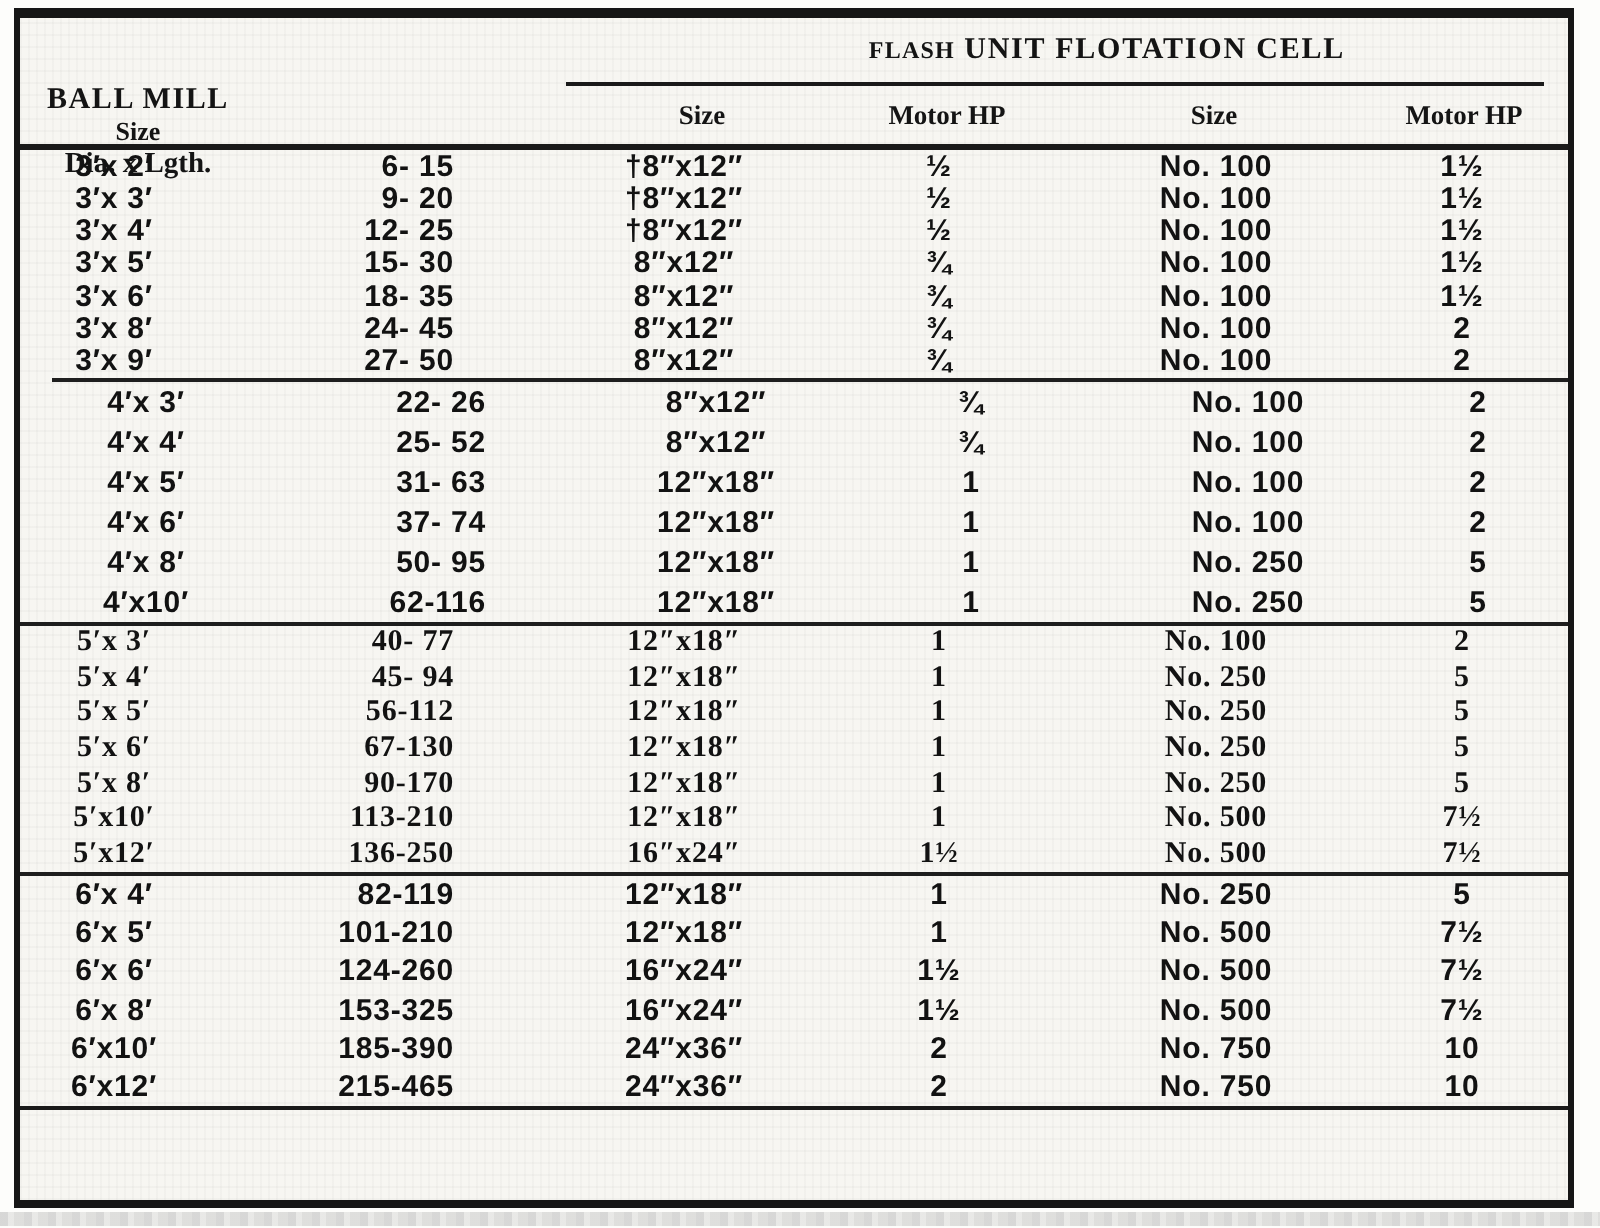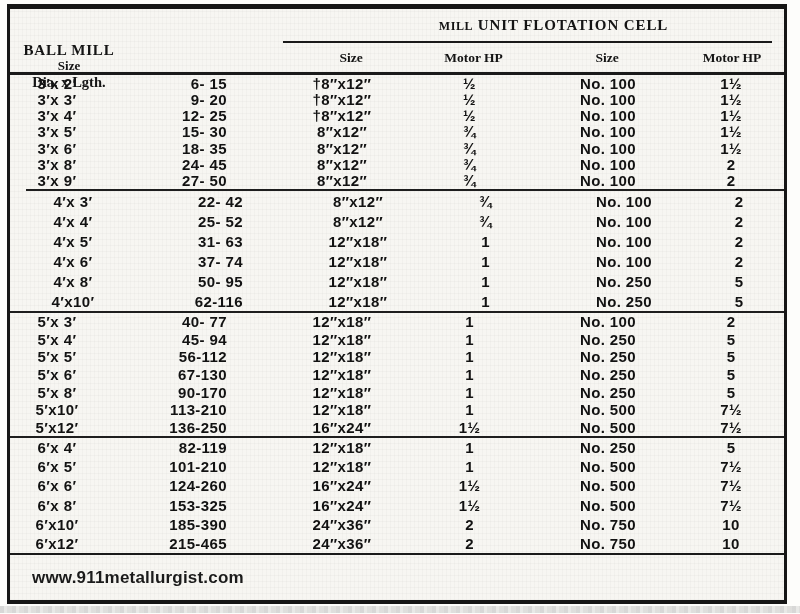--- a/index.html
+++ b/index.html
@@ -63,21 +63,21 @@
   .s-fl-hp{grid-column:6;transform:translateX(-4px);}
   
   .group{
     display:grid;box-sizing:border-box;
     grid-template-columns:118px 155px 130px 113px 162px 1fr;
     grid-auto-rows:1fr;align-items:center;
     font-weight:700;font-size:15px;color:#121212;
   }
   .g0{height:114px;}
   .g1{height:122px;border-top:2px solid #1e1e1e;margin-left:16px;}
-  .g2{height:125px;border-top:2px solid #1e1e1e;}
+  .g2{height:125px;border-top:2px solid #1e1e1e;font-family:Liberation Serif, serif;}
   .g3{height:117px;border-top:2px solid #1e1e1e;}
   .row{display:contents;}
   .cell{white-space:pre;letter-spacing:0.4px;line-height:1;}
   .c0{text-align:center;padding-right:24px;}
   .c1{text-align:right;padding-right:56px;}
   .c2{text-align:center;padding-right:12px;}
   .c3{text-align:center;}
   .c4{text-align:center;padding-left:2px;}
   .c5{text-align:center;padding-right:10px;}
   
@@ -102,39 +102,39 @@
 <div class="page">
   <div class="frame">
 
     <div class="header">
       <div class="hc hc1">
         <div class="hl1">BALL MILL</div>
         <div class="hl2">Size</div>
         <div class="hl3">Dia. x Lgth.</div>
       </div>
       <div class="groupbar">
-        <div class="gtitle gt-flash"><span class="flash-small">MILL</span> <span>UNIT FLOTATION CELL</span></div>
+        <div class="gtitle gt-flash"><span class="flash-small">FLASH</span> <span>UNIT FLOTATION CELL</span></div>
       </div>
       <div class="subh s-jig-size">Size</div>
       <div class="subh s-jig-hp">Motor HP</div>
       <div class="subh s-fl-size">Size</div>
       <div class="subh s-fl-hp">Motor HP</div>
     </div>
 
     <div class="group g0">
         <div class="row"><div class="cell c0">3′x 2′</div><div class="cell c1">6- 15</div><div class="cell c2">†8″x12″</div><div class="cell c3">½</div><div class="cell c4">No. 100</div><div class="cell c5">1½</div></div>
         <div class="row"><div class="cell c0">3′x 3′</div><div class="cell c1">9- 20</div><div class="cell c2">†8″x12″</div><div class="cell c3">½</div><div class="cell c4">No. 100</div><div class="cell c5">1½</div></div>
         <div class="row"><div class="cell c0">3′x 4′</div><div class="cell c1">12- 25</div><div class="cell c2">†8″x12″</div><div class="cell c3">½</div><div class="cell c4">No. 100</div><div class="cell c5">1½</div></div>
         <div class="row"><div class="cell c0">3′x 5′</div><div class="cell c1">15- 30</div><div class="cell c2">8″x12″</div><div class="cell c3">¾</div><div class="cell c4">No. 100</div><div class="cell c5">1½</div></div>
         <div class="row"><div class="cell c0">3′x 6′</div><div class="cell c1">18- 35</div><div class="cell c2">8″x12″</div><div class="cell c3">¾</div><div class="cell c4">No. 100</div><div class="cell c5">1½</div></div>
         <div class="row"><div class="cell c0">3′x 8′</div><div class="cell c1">24- 45</div><div class="cell c2">8″x12″</div><div class="cell c3">¾</div><div class="cell c4">No. 100</div><div class="cell c5">2</div></div>
         <div class="row"><div class="cell c0">3′x 9′</div><div class="cell c1">27- 50</div><div class="cell c2">8″x12″</div><div class="cell c3">¾</div><div class="cell c4">No. 100</div><div class="cell c5">2</div></div>
       </div>
     <div class="group g1">
-        <div class="row"><div class="cell c0">4′x 3′</div><div class="cell c1">22- 42</div><div class="cell c2">8″x12″</div><div class="cell c3">¾</div><div class="cell c4">No. 100</div><div class="cell c5">2</div></div>
+        <div class="row"><div class="cell c0">4′x 3′</div><div class="cell c1">22- 26</div><div class="cell c2">8″x12″</div><div class="cell c3">¾</div><div class="cell c4">No. 100</div><div class="cell c5">2</div></div>
         <div class="row"><div class="cell c0">4′x 4′</div><div class="cell c1">25- 52</div><div class="cell c2">8″x12″</div><div class="cell c3">¾</div><div class="cell c4">No. 100</div><div class="cell c5">2</div></div>
         <div class="row"><div class="cell c0">4′x 5′</div><div class="cell c1">31- 63</div><div class="cell c2">12″x18″</div><div class="cell c3">1</div><div class="cell c4">No. 100</div><div class="cell c5">2</div></div>
         <div class="row"><div class="cell c0">4′x 6′</div><div class="cell c1">37- 74</div><div class="cell c2">12″x18″</div><div class="cell c3">1</div><div class="cell c4">No. 100</div><div class="cell c5">2</div></div>
         <div class="row"><div class="cell c0">4′x 8′</div><div class="cell c1">50- 95</div><div class="cell c2">12″x18″</div><div class="cell c3">1</div><div class="cell c4">No. 250</div><div class="cell c5">5</div></div>
         <div class="row"><div class="cell c0">4′x10′</div><div class="cell c1">62-116</div><div class="cell c2">12″x18″</div><div class="cell c3">1</div><div class="cell c4">No. 250</div><div class="cell c5">5</div></div>
       </div>
     <div class="group g2">
         <div class="row"><div class="cell c0">5′x 3′</div><div class="cell c1">40- 77</div><div class="cell c2">12″x18″</div><div class="cell c3">1</div><div class="cell c4">No. 100</div><div class="cell c5">2</div></div>
         <div class="row"><div class="cell c0">5′x 4′</div><div class="cell c1">45- 94</div><div class="cell c2">12″x18″</div><div class="cell c3">1</div><div class="cell c4">No. 250</div><div class="cell c5">5</div></div>
         <div class="row"><div class="cell c0">5′x 5′</div><div class="cell c1">56-112</div><div class="cell c2">12″x18″</div><div class="cell c3">1</div><div class="cell c4">No. 250</div><div class="cell c5">5</div></div>
@@ -146,18 +146,17 @@
     <div class="group g3">
         <div class="row"><div class="cell c0">6′x 4′</div><div class="cell c1">82-119</div><div class="cell c2">12″x18″</div><div class="cell c3">1</div><div class="cell c4">No. 250</div><div class="cell c5">5</div></div>
         <div class="row"><div class="cell c0">6′x 5′</div><div class="cell c1">101-210</div><div class="cell c2">12″x18″</div><div class="cell c3">1</div><div class="cell c4">No. 500</div><div class="cell c5">7½</div></div>
         <div class="row"><div class="cell c0">6′x 6′</div><div class="cell c1">124-260</div><div class="cell c2">16″x24″</div><div class="cell c3">1½</div><div class="cell c4">No. 500</div><div class="cell c5">7½</div></div>
         <div class="row"><div class="cell c0">6′x 8′</div><div class="cell c1">153-325</div><div class="cell c2">16″x24″</div><div class="cell c3">1½</div><div class="cell c4">No. 500</div><div class="cell c5">7½</div></div>
         <div class="row"><div class="cell c0">6′x10′</div><div class="cell c1">185-390</div><div class="cell c2">24″x36″</div><div class="cell c3">2</div><div class="cell c4">No. 750</div><div class="cell c5">10</div></div>
         <div class="row"><div class="cell c0">6′x12′</div><div class="cell c1">215-465</div><div class="cell c2">24″x36″</div><div class="cell c3">2</div><div class="cell c4">No. 750</div><div class="cell c5">10</div></div>
       </div>
 
     <div class="footer">
-      <div class="website">www.911metallurgist.com</div>
     </div>
 
   </div>
   <div class="bottom-noise"></div>
 </div>
 
 </body></html>

